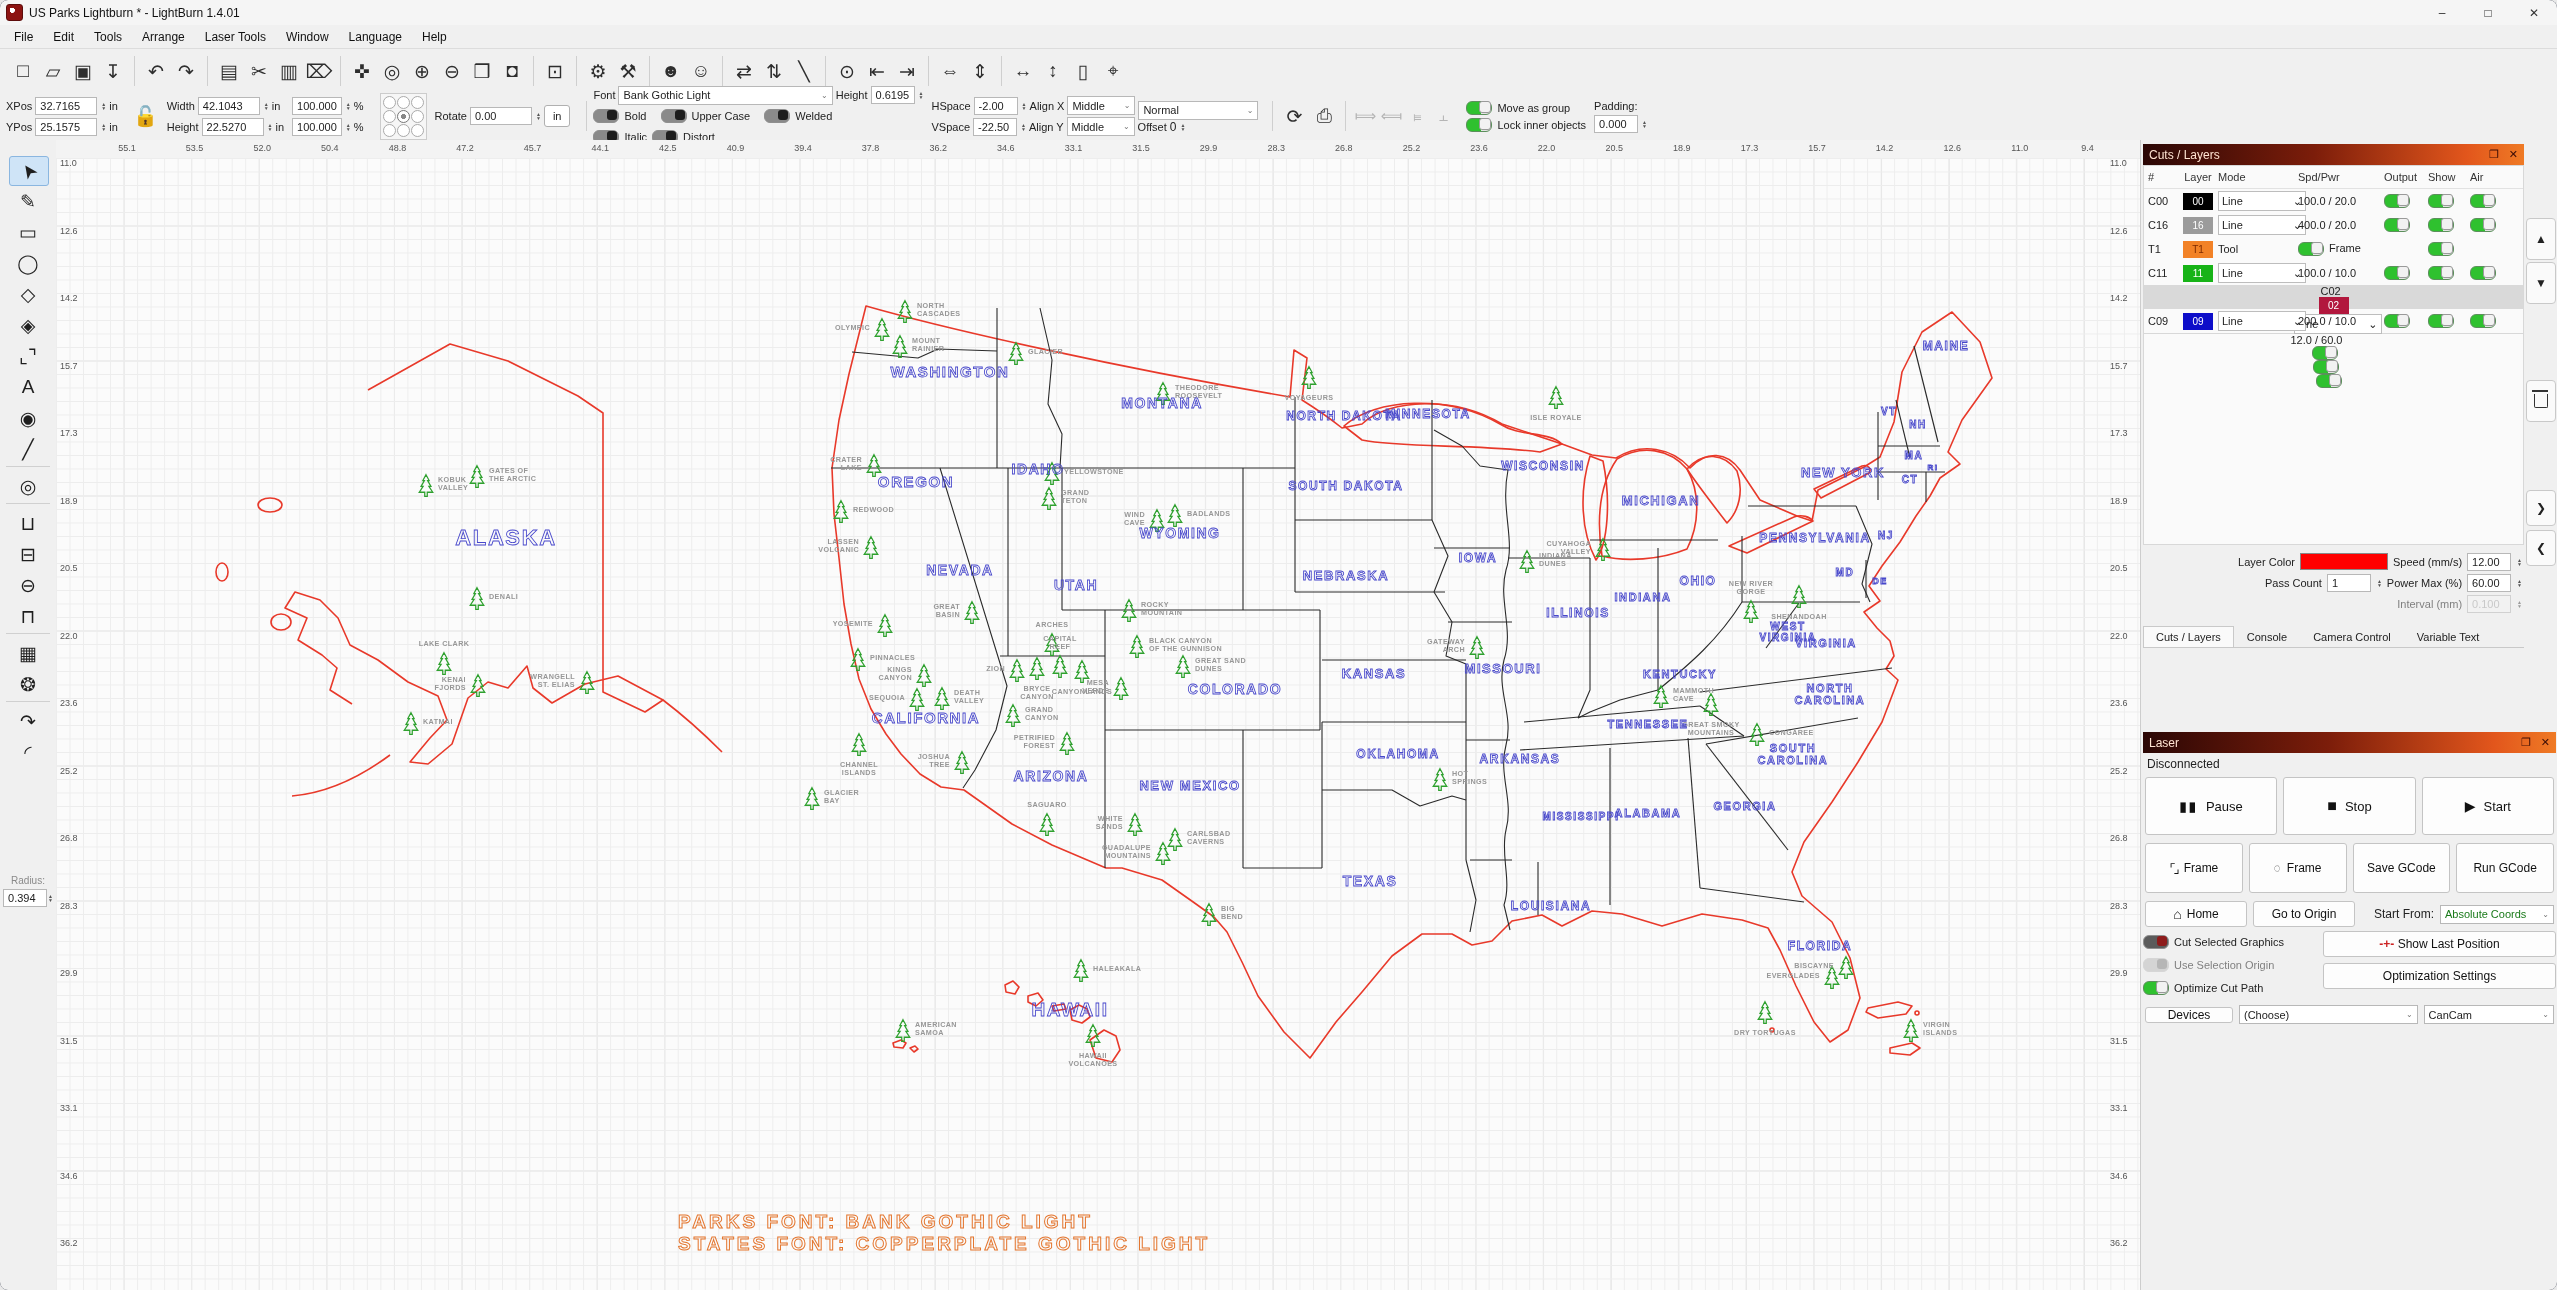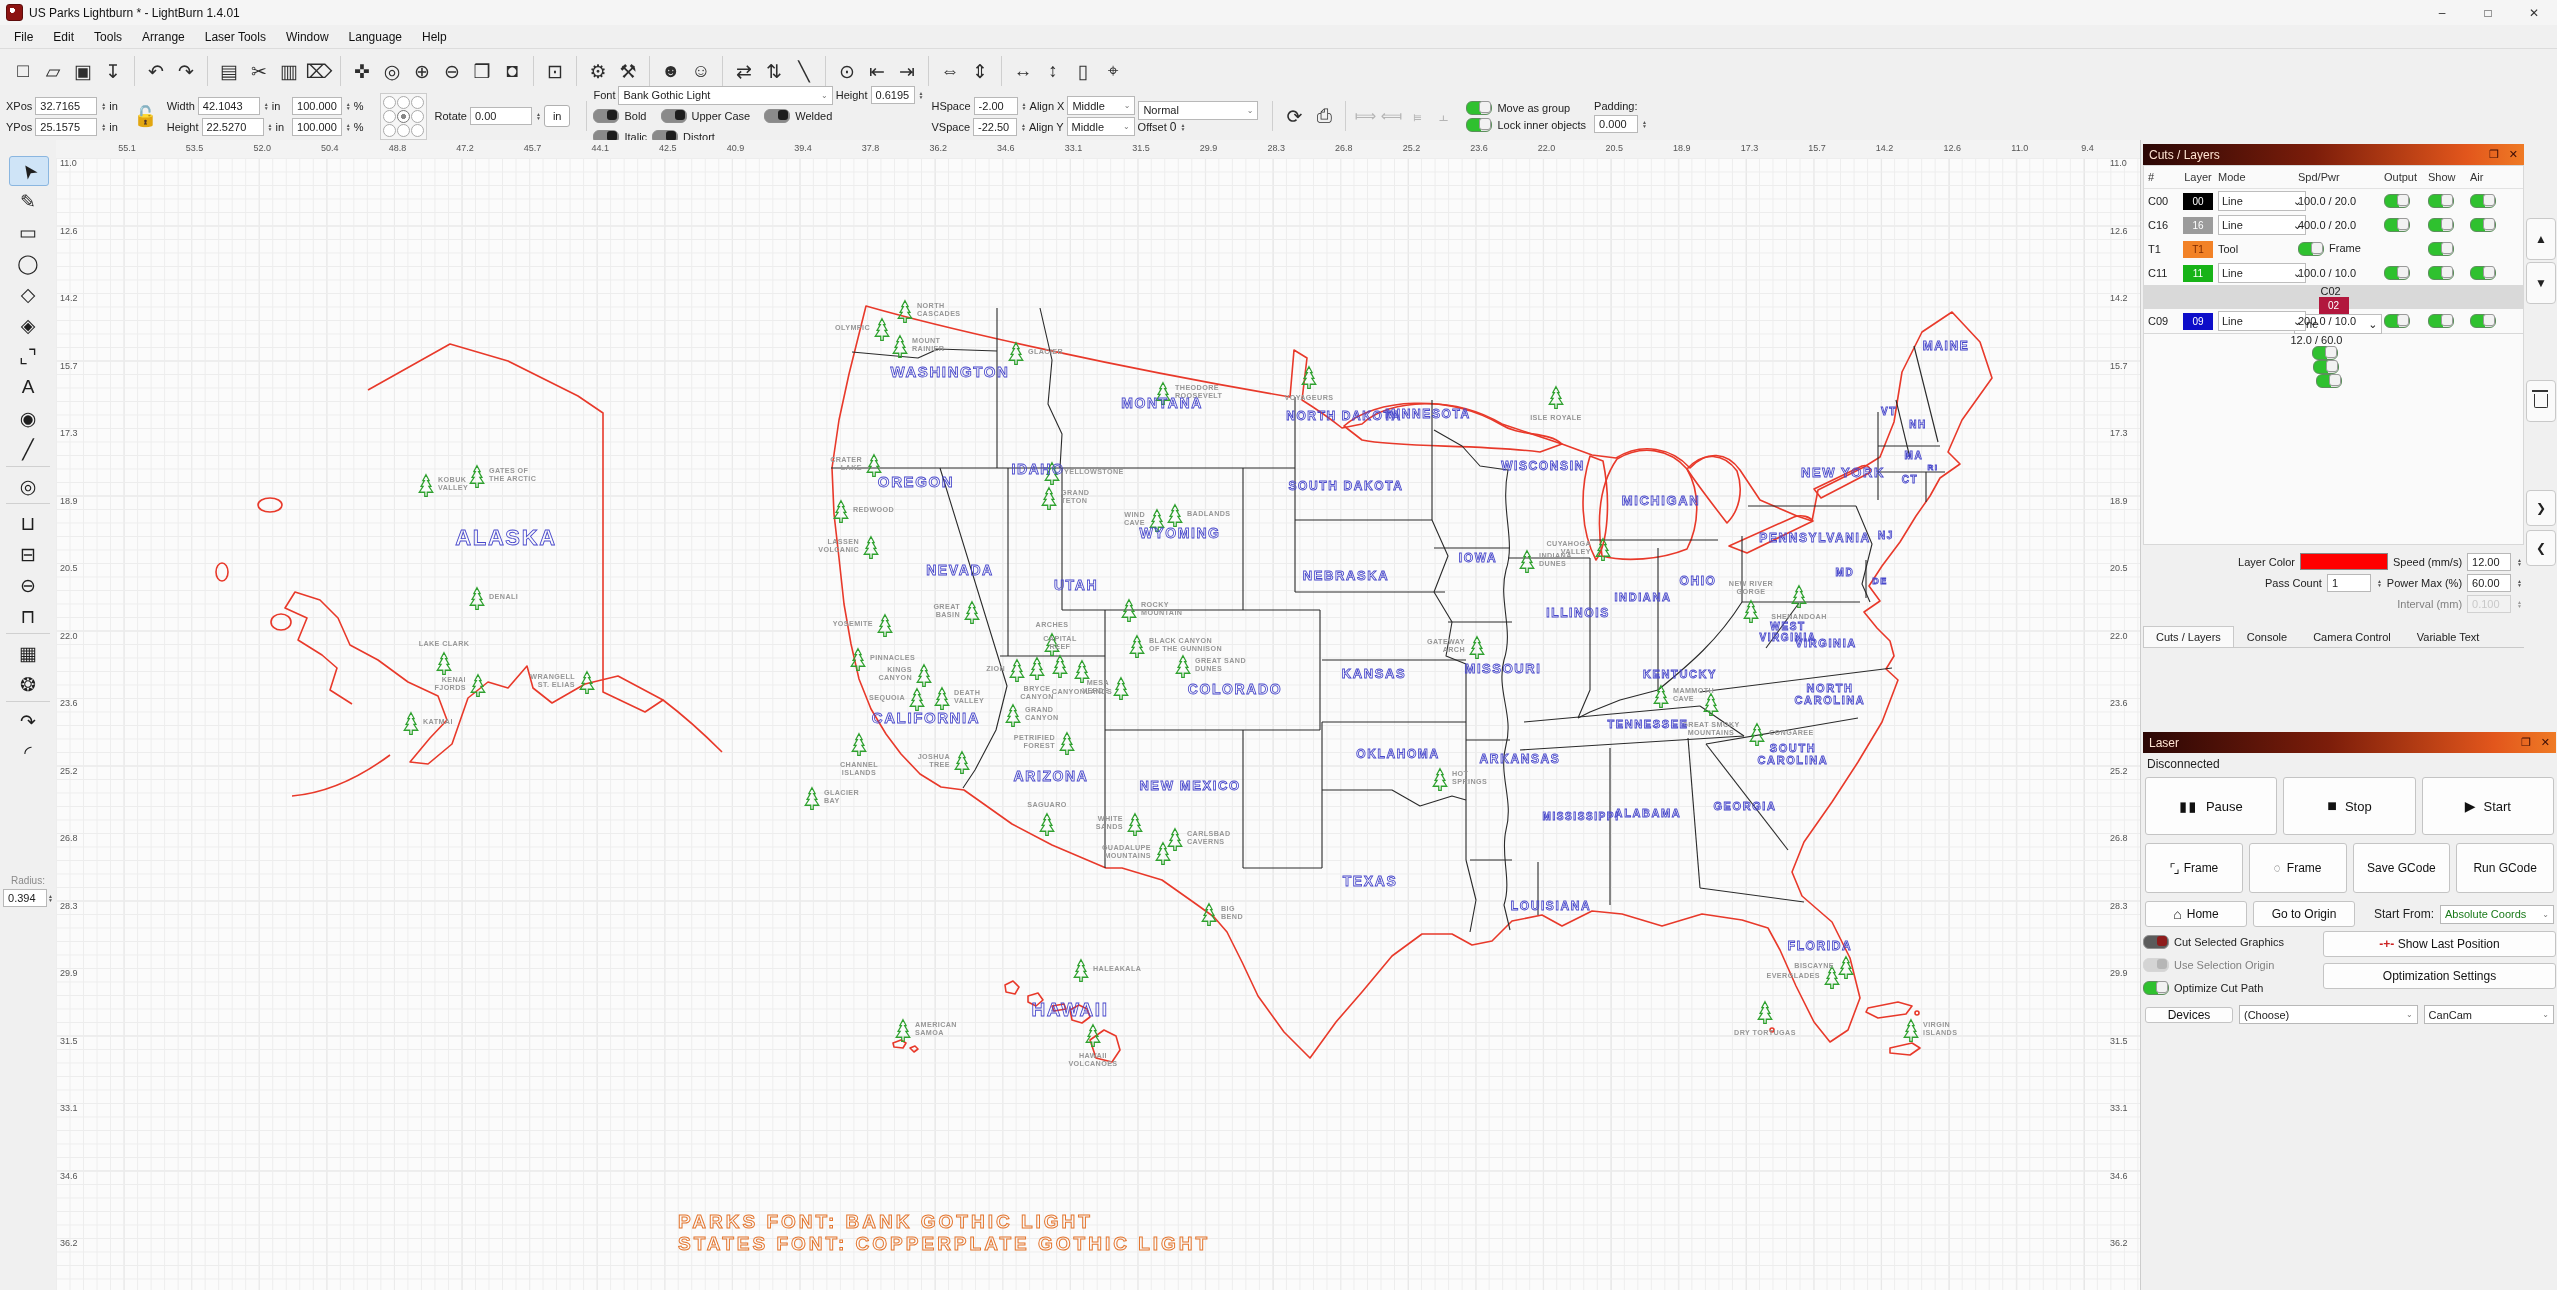--- a/index.html
+++ b/index.html
@@ -1,16 +1,16 @@
 <!DOCTYPE html>
 <html><head>
 <meta charset="utf-8">
 <style>
   html,body{margin:0;padding:0;background:#e9e9e9;font-family:"Liberation Sans",sans-serif;}
-  #app{position:relative;width:2557px;height:1290px;background:#0f172a;overflow:hidden;font-size:12px;color:#222;}
+  #app{position:relative;width:2557px;height:1290px;background:#0f172a;overflow:hidden;font-size:12px;color:#222;border-radius:8px;}
   
   #titlebar{position:absolute;left:0;top:0;width:2557px;height:25px;background:#f5f5f5;border-bottom:1px solid #e0e0e0;display:flex;align-items:center;}
   #applogo{width:15px;height:15px;margin:0 6px 0 6px;border-radius:3px;background:radial-gradient(circle at 35% 35%,#fff 0 18%,#8c1311 20% 100%);border:1px solid #5d0c0b;}
   #titletext{font-size:12px;color:#111;}
   #winbtns{margin-left:auto;display:flex;}
   .winbtn{width:46px;height:25px;display:flex;align-items:center;justify-content:center;font-size:12px;color:#333;}
   
   #menubar{position:absolute;left:0;top:25px;width:2557px;height:23px;background:#f0f0f0;display:flex;align-items:center;padding-left:4px;}
   .menu-item{padding:3px 10px;font-size:12px;color:#111;}
   

